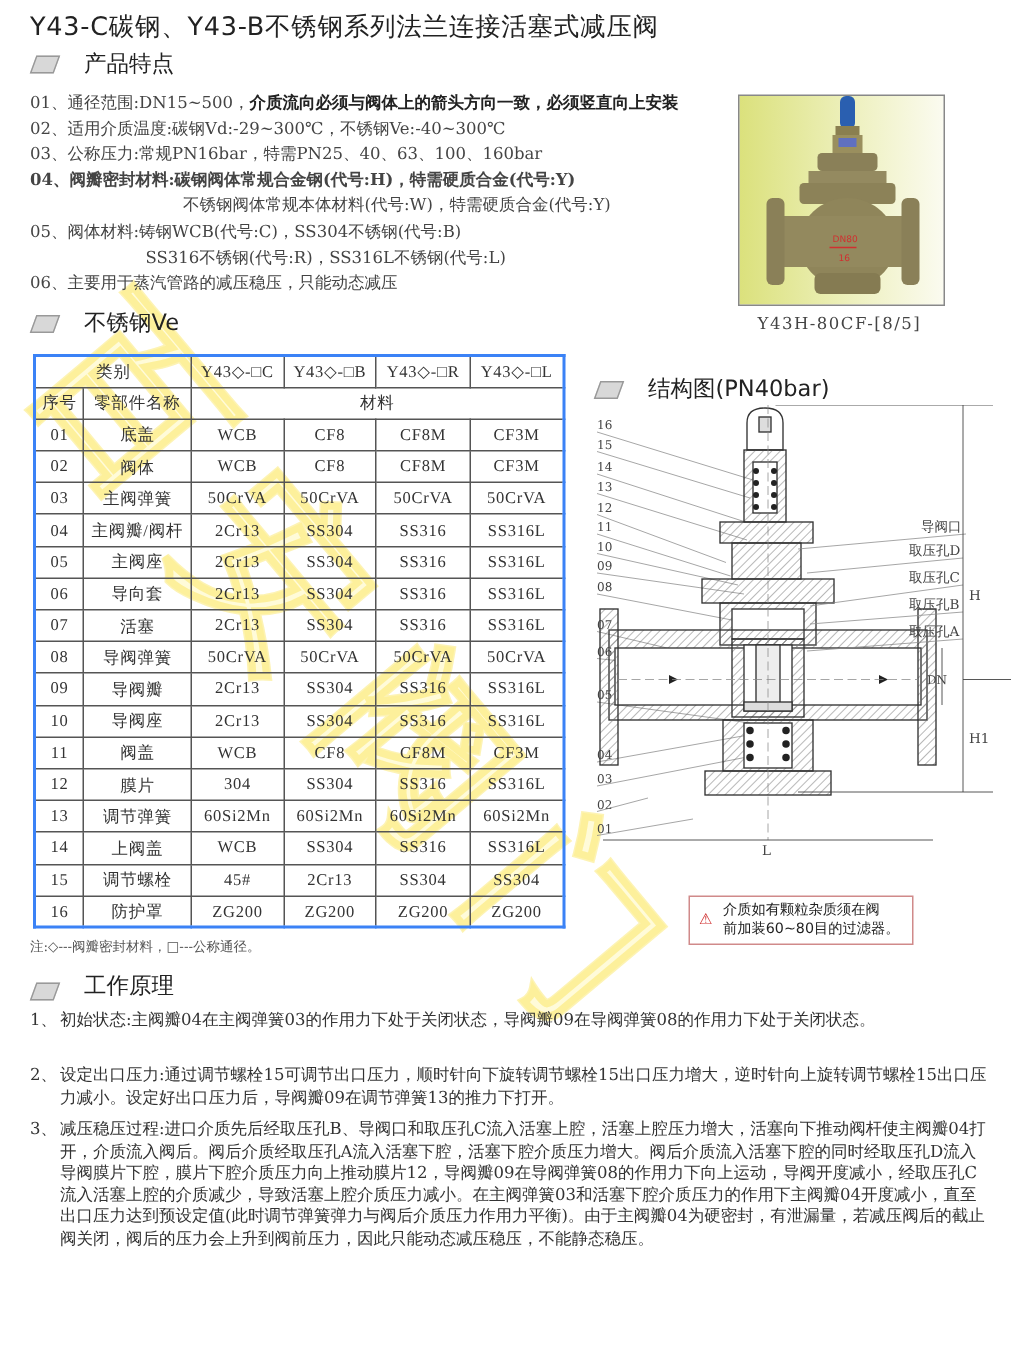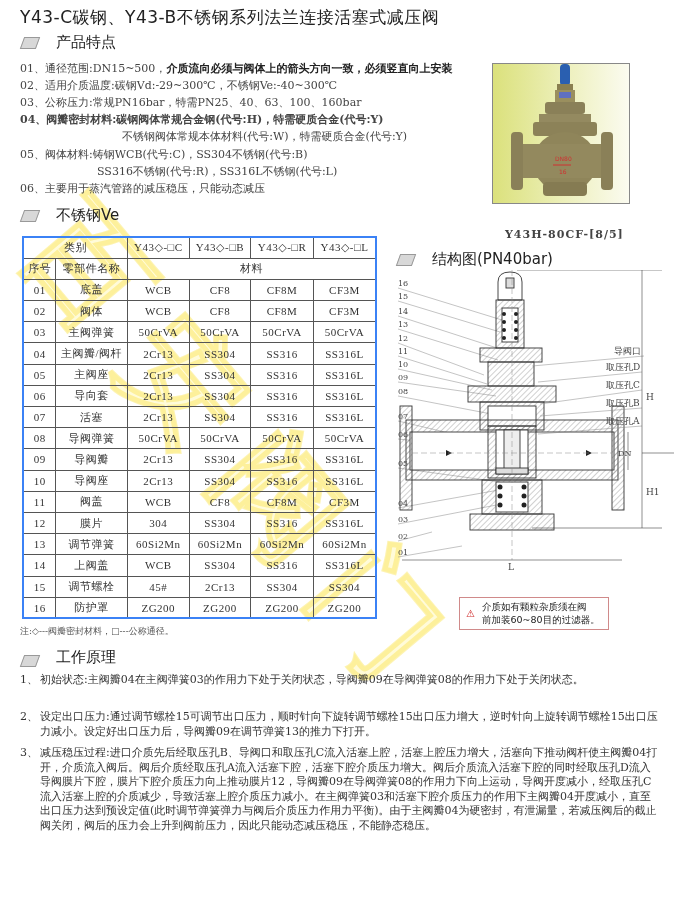--- a/index.html
+++ b/index.html
@@ -5,21 +5,21 @@
   * { box-sizing: border-box; margin: 0; padding: 0; }
   html, body { width: 680px; height: 911px; background: #ffffff; overflow: hidden; }
   body { position: relative; font-family: "DejaVu Serif", "Liberation Serif", serif; color: #333; }
   .abs { position: absolute; }
   .title { left: 20px; top: 6px; font-family: "DejaVu Sans", "Liberation Sans", sans-serif; font-size: 17px; color: #222; letter-spacing: 0.5px; white-space: nowrap; }
   .section { display: flex; align-items: center; font-family: "DejaVu Sans", "Liberation Sans", sans-serif; font-size: 15px; color: #222; white-space: nowrap; }
   .section .marker { width: 16px; height: 12px; background: #d8d8d8; border: 1px solid #999; transform: skewX(-20deg); margin-right: 18px; }
   .feat { left: 20px; font-size: 11px; color: #444; white-space: nowrap; line-height: 14px; }
   .feat b { color: #222; font-family: "DejaVu Sans", "Liberation Sans", sans-serif; font-weight: bold; }
   .photo { left: 492px; top: 63px; width: 138px; height: 141px; border: 1px solid #888; background: linear-gradient(90deg, #dbe17c 0%, #ecefb8 50%, #fbfbf0 100%); overflow: hidden; }
-  .photo-caption { left: 505px; top: 228px; font-size: 11px; color: #444; letter-spacing: 1px; font-weight: bold; }
+  .photo-caption { left: 505px; top: 209px; font-size: 11px; color: #444; letter-spacing: 1px; }
   table.mat { position: absolute; left: 22px; top: 236px; width: 355px; border-collapse: collapse; font-size: 11px; color: #333; }
   table.mat td { border: 1px solid #555; height: 21.2px; text-align: center; padding: 0; white-space: nowrap; letter-spacing: 0.5px; }
   table.mat { border: 2px solid #3b82f6; font-family: Liberation Serif, serif; }
   .note { left: 20px; top: 625px; font-size: 9px; color: #555; }
   .diagram { left: 392px; top: 270px; width: 288px; height: 340px; }
   .warn { left: 459px; top: 597px; width: 150px; height: 33px; border: 1px solid #d08a8a; font-family: "DejaVu Sans", "Liberation Sans", sans-serif; font-size: 9.5px; color: #222; padding: 2px 4px 0 22px; line-height: 13px; background: #fff; }
   .warn .tri { position: absolute; left: 6px; top: 9px; color: #d03030; font-size: 10px; }
   .para { left: 20px; font-size: 11px; color: #333; line-height: 14.5px; width: 640px; }
   .para .num { position: absolute; left: 0; }
   .para .txt { margin-left: 20px; display: block; }

